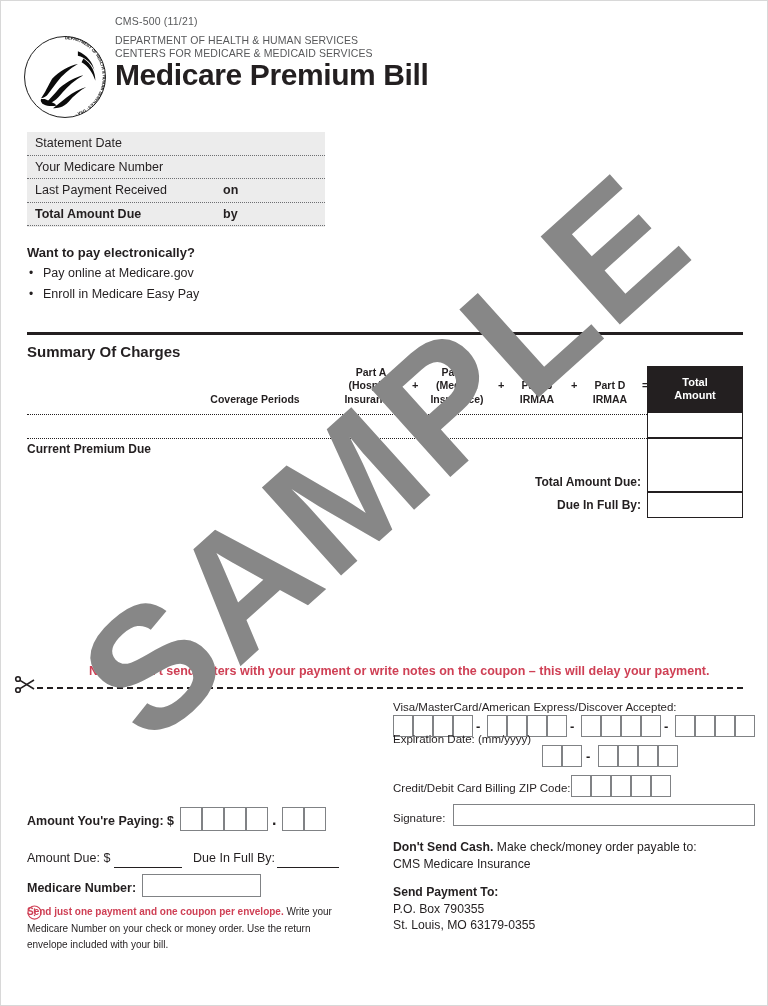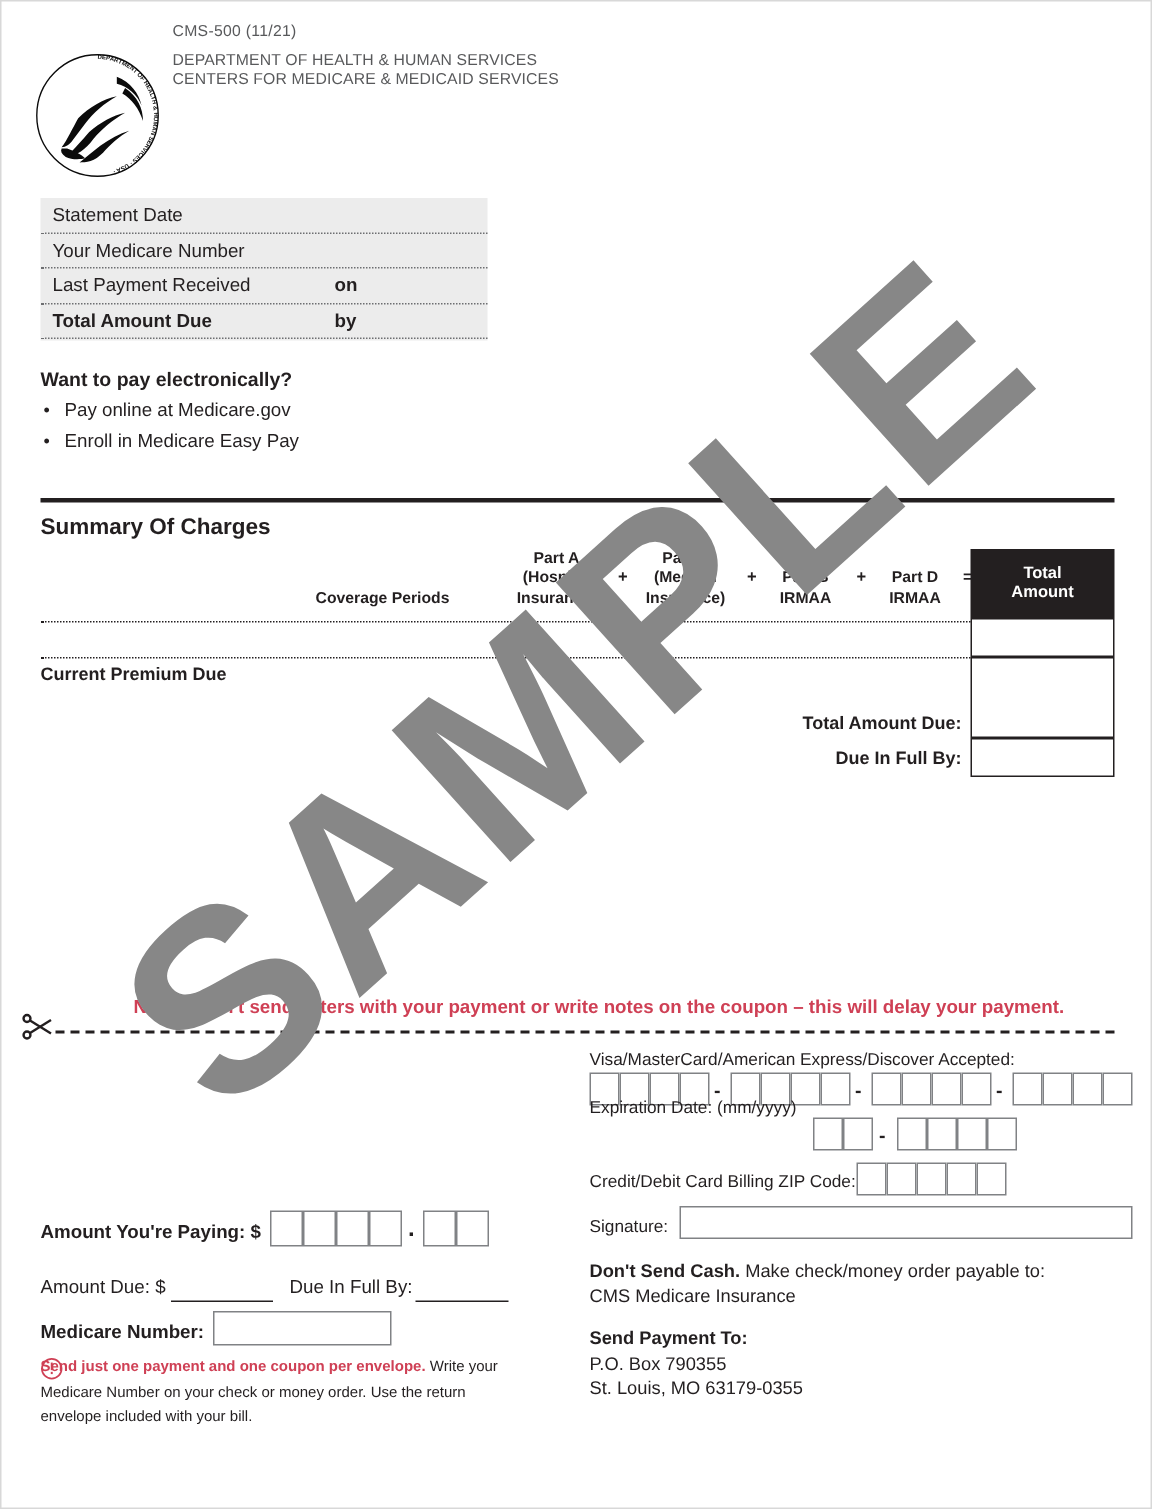--- a/index.html
+++ b/index.html
@@ -199,20 +199,21 @@
           <path id="c1" d="M50,9 a41,41 0 1,1 -0.1,0" fill="none"></path>
         </defs>
       </svg>
     </div>
 
     <div class="form-code">CMS-500 (11/21)</div>
     <div class="agency">
       <div>DEPARTMENT OF HEALTH &amp; HUMAN SERVICES</div>
       <div>CENTERS FOR MEDICARE &amp; MEDICAID SERVICES</div>
     </div>
+    <div class="doc-title">Medicare Premium Bill</div>
   </div>
 
   <div class="info-block">
     <div class="info-row">
       <span class="lbl">Statement Date</span>
       <span class="val"></span>
     </div>
     <div class="info-row">
       <span class="lbl">Your Medicare Number</span>
       <span class="val"></span>

